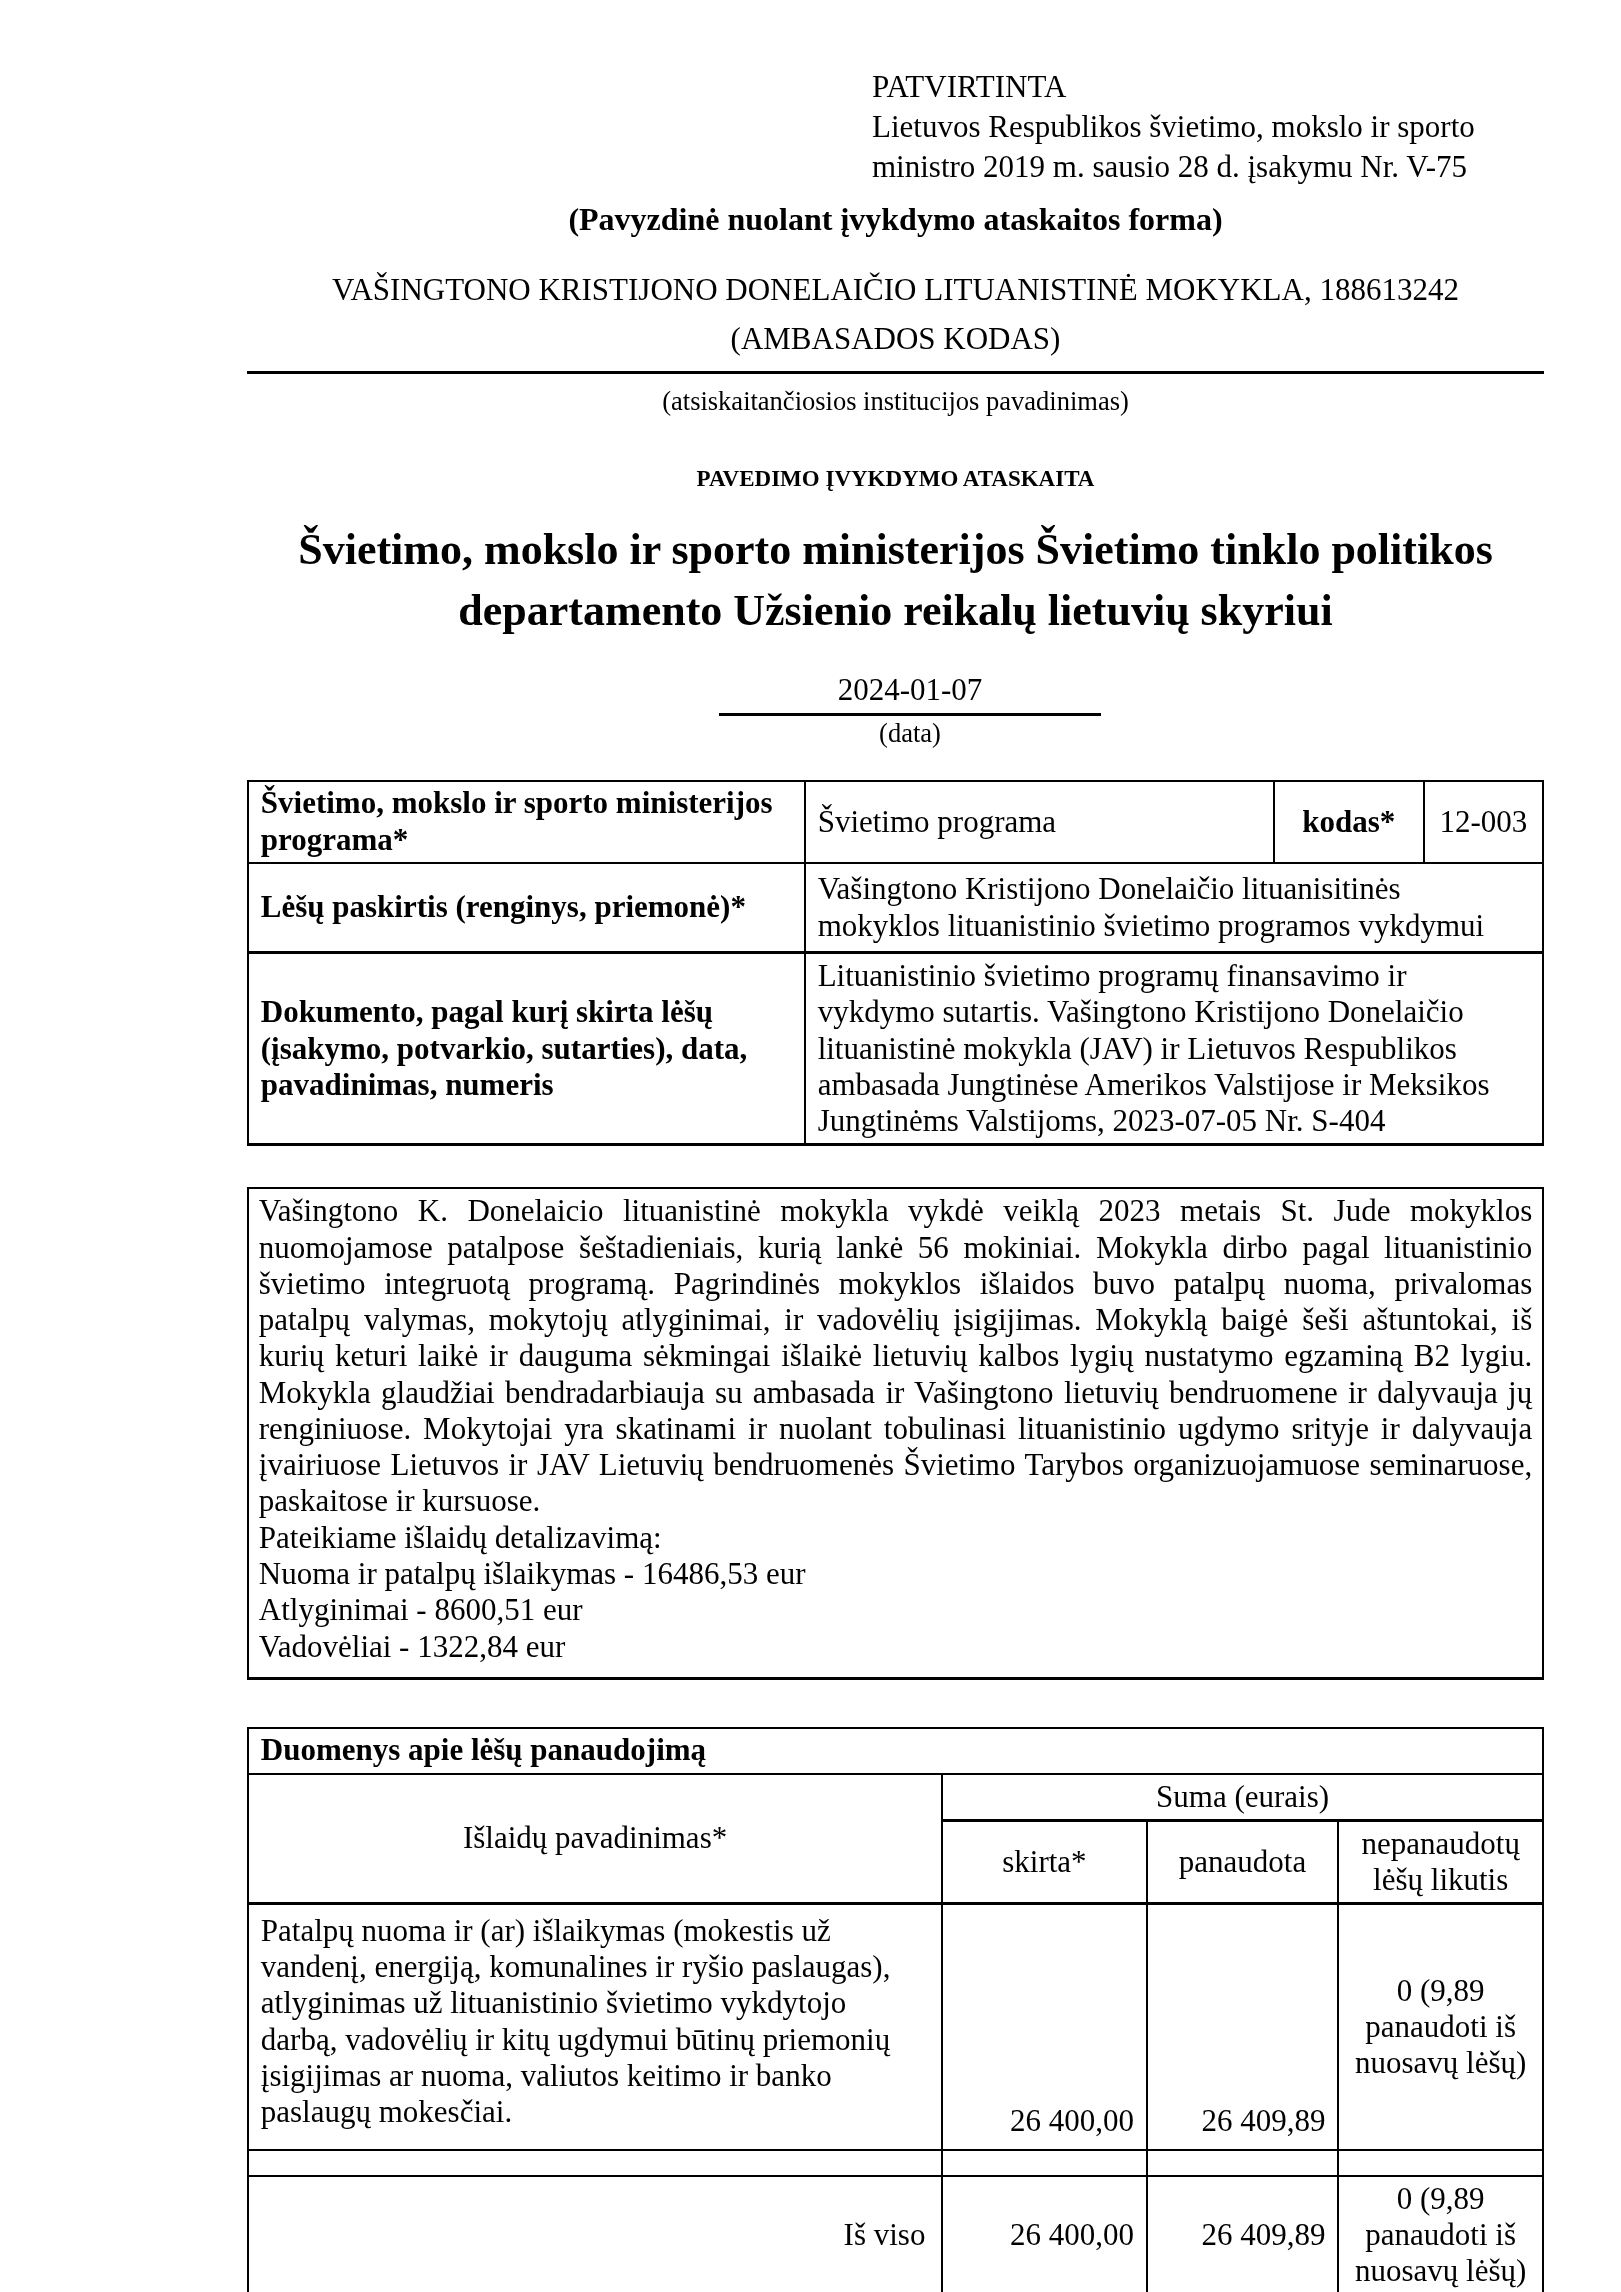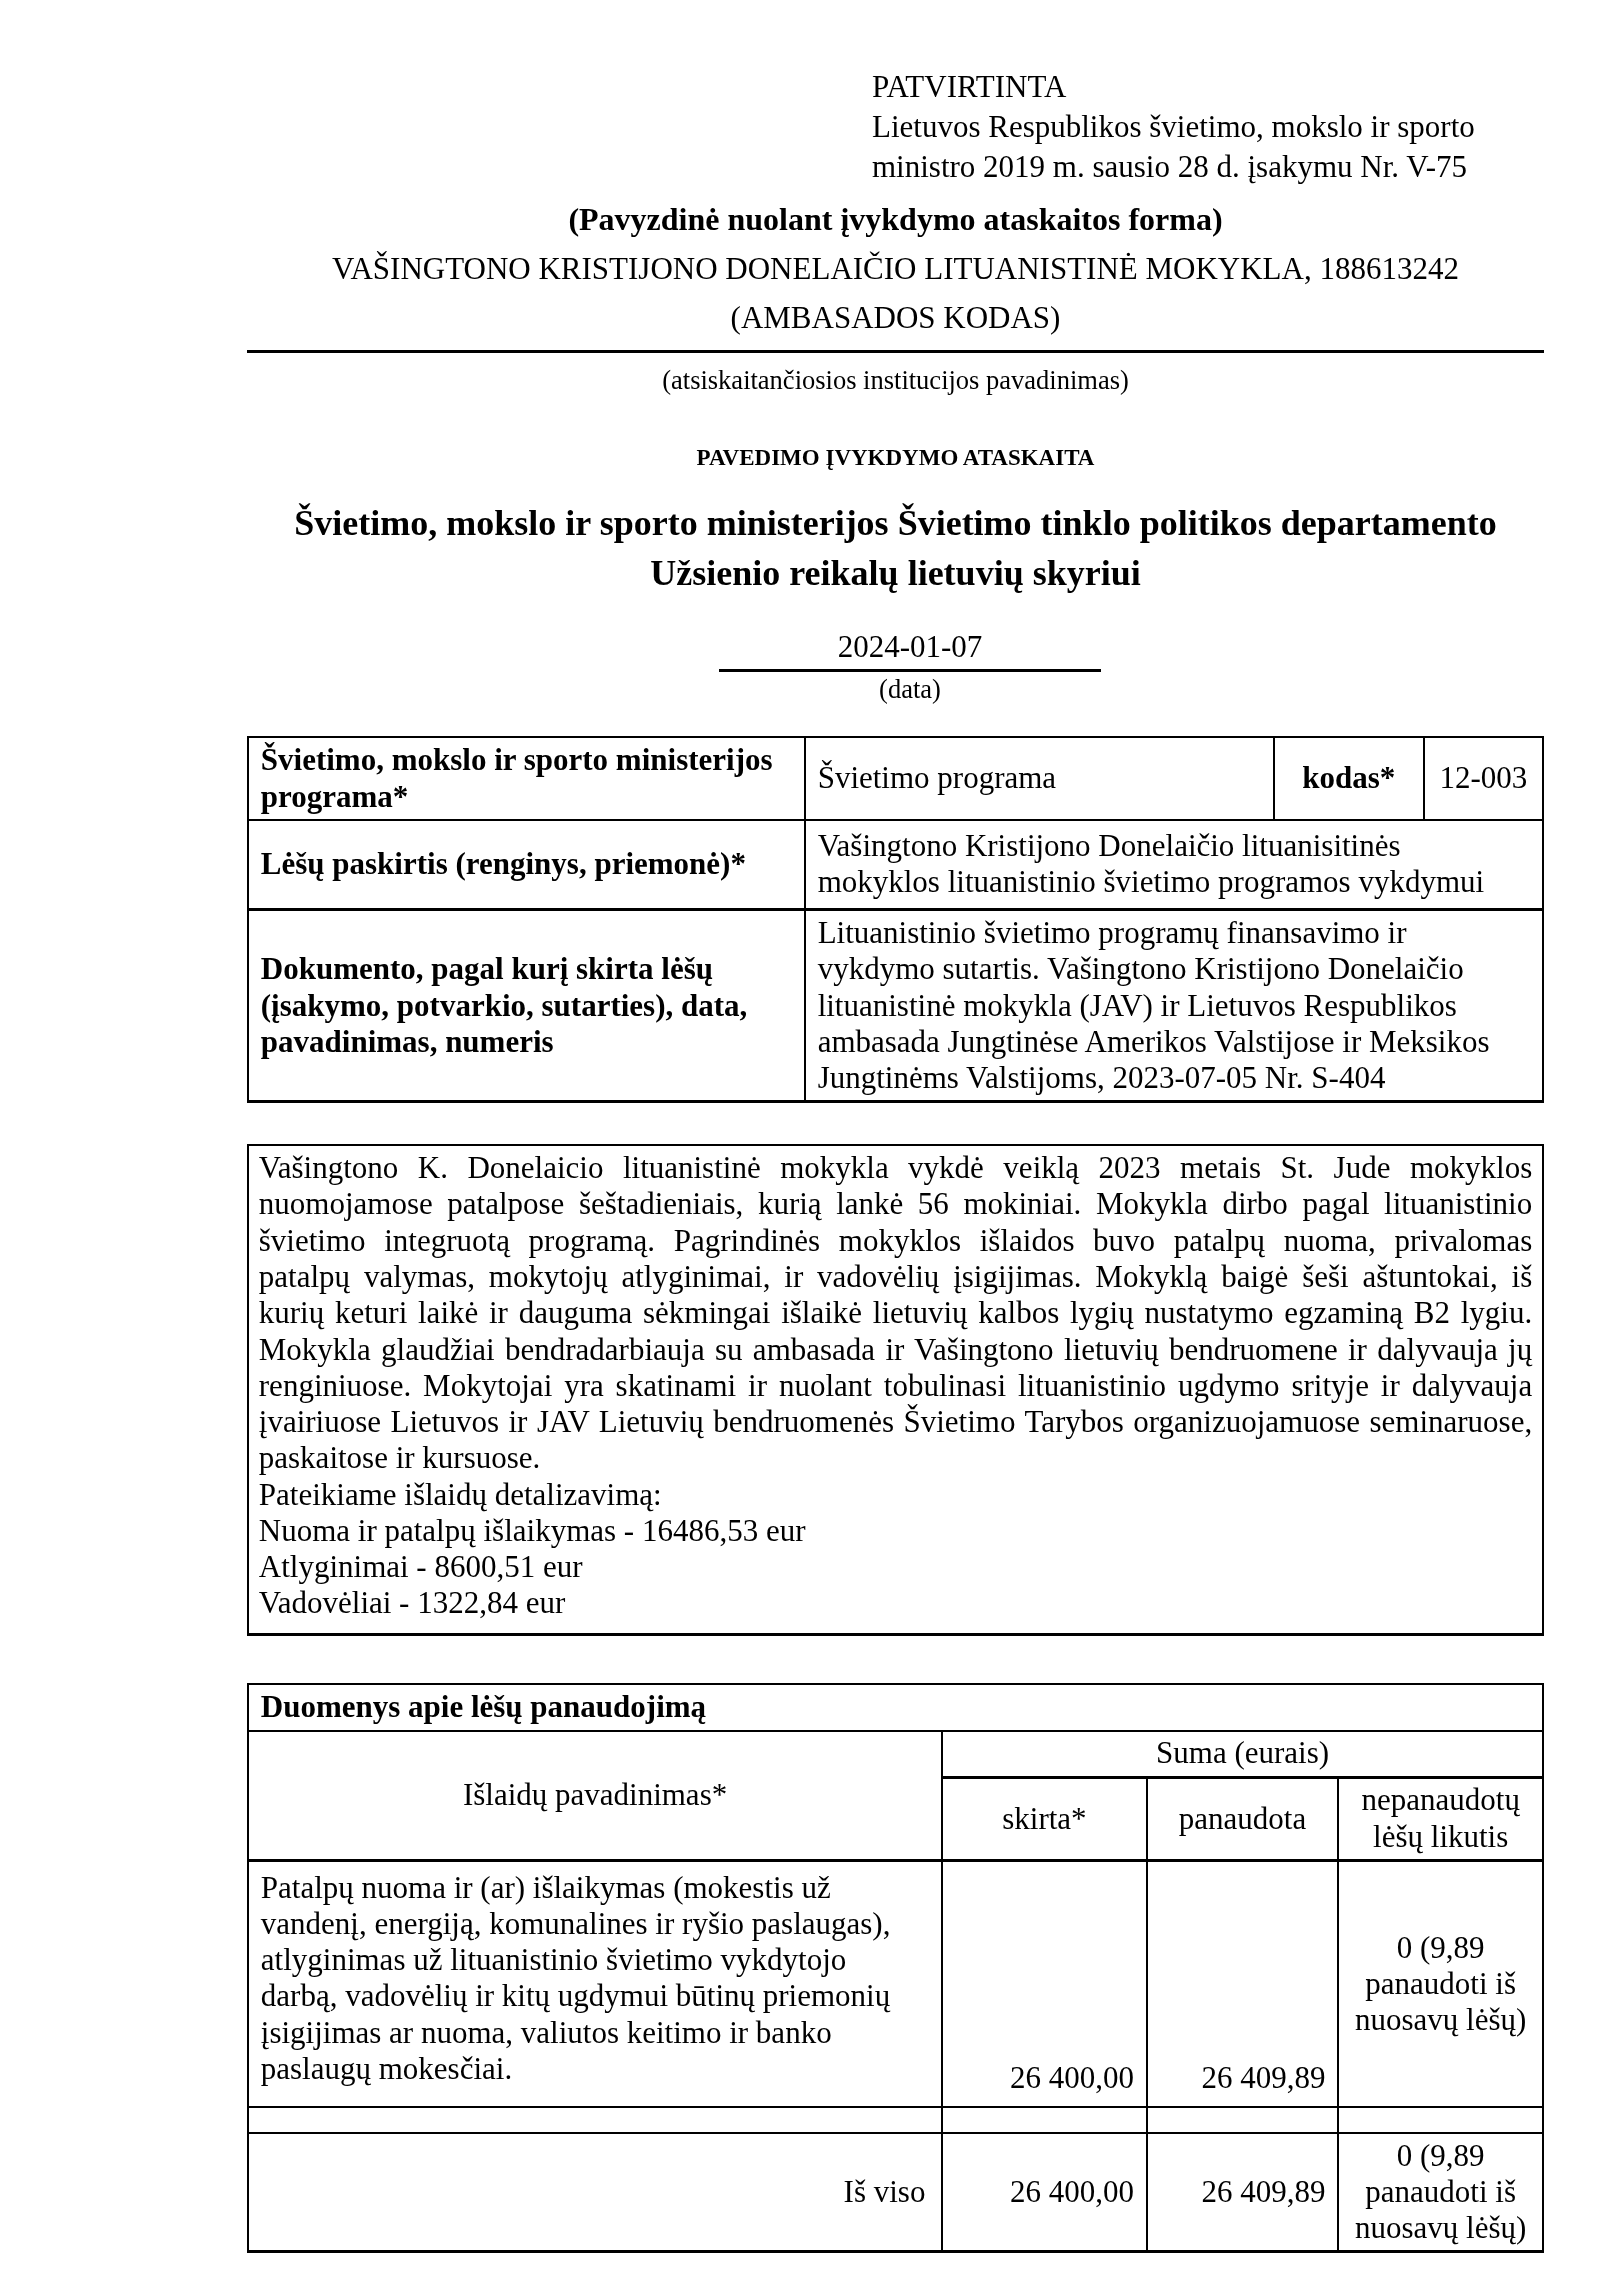--- a/index.html
+++ b/index.html
@@ -13,28 +13,28 @@
   .content { margin-left:247px; width:1297px; }
   .center { text-align:center; }
   .bold { font-weight:bold; }
   .caption { font-size:26.5px; }
 
   .approval { margin-top:69px; margin-left:625px; }
   .approval div { margin-top:3.9px; }
 
   .form-title { margin-top:15.7px; font-size:32px; }
 
-  .inst-line1 { margin-top:12px; }
+  .inst-line1 { margin-top:33px; }
   .inst-line2 { margin-top:12.7px; }
   .inst-rule { margin-top:13.7px; border-top:3.9px solid #000; width:100%; height:0; }
   .inst-caption { margin-top:12px; }
 
   .report-title { margin-top:49px; font-size:23px; }
 
-  .subtitle { margin-top:27.4px; font-size:36px; line-height:1.38; padding:0 19.6px; }
+  .subtitle { margin-top:27.4px; font-size:44px; line-height:1.38; padding:0 19.6px; }
 
   .date-block { margin-top:31px; margin-left:472px; width:382px; }
   .date-value { text-align:center; padding-bottom:3.9px; border-bottom:3.9px solid #000; }
   .date-caption { text-align:center; margin-top:2px; }
 
   table { border-collapse:collapse; width:100%; table-layout:fixed; }
   td { vertical-align:middle; padding:3.9px 11.8px; }
 
   
   .t1 { margin-top:31px; border:2px solid #000; }

